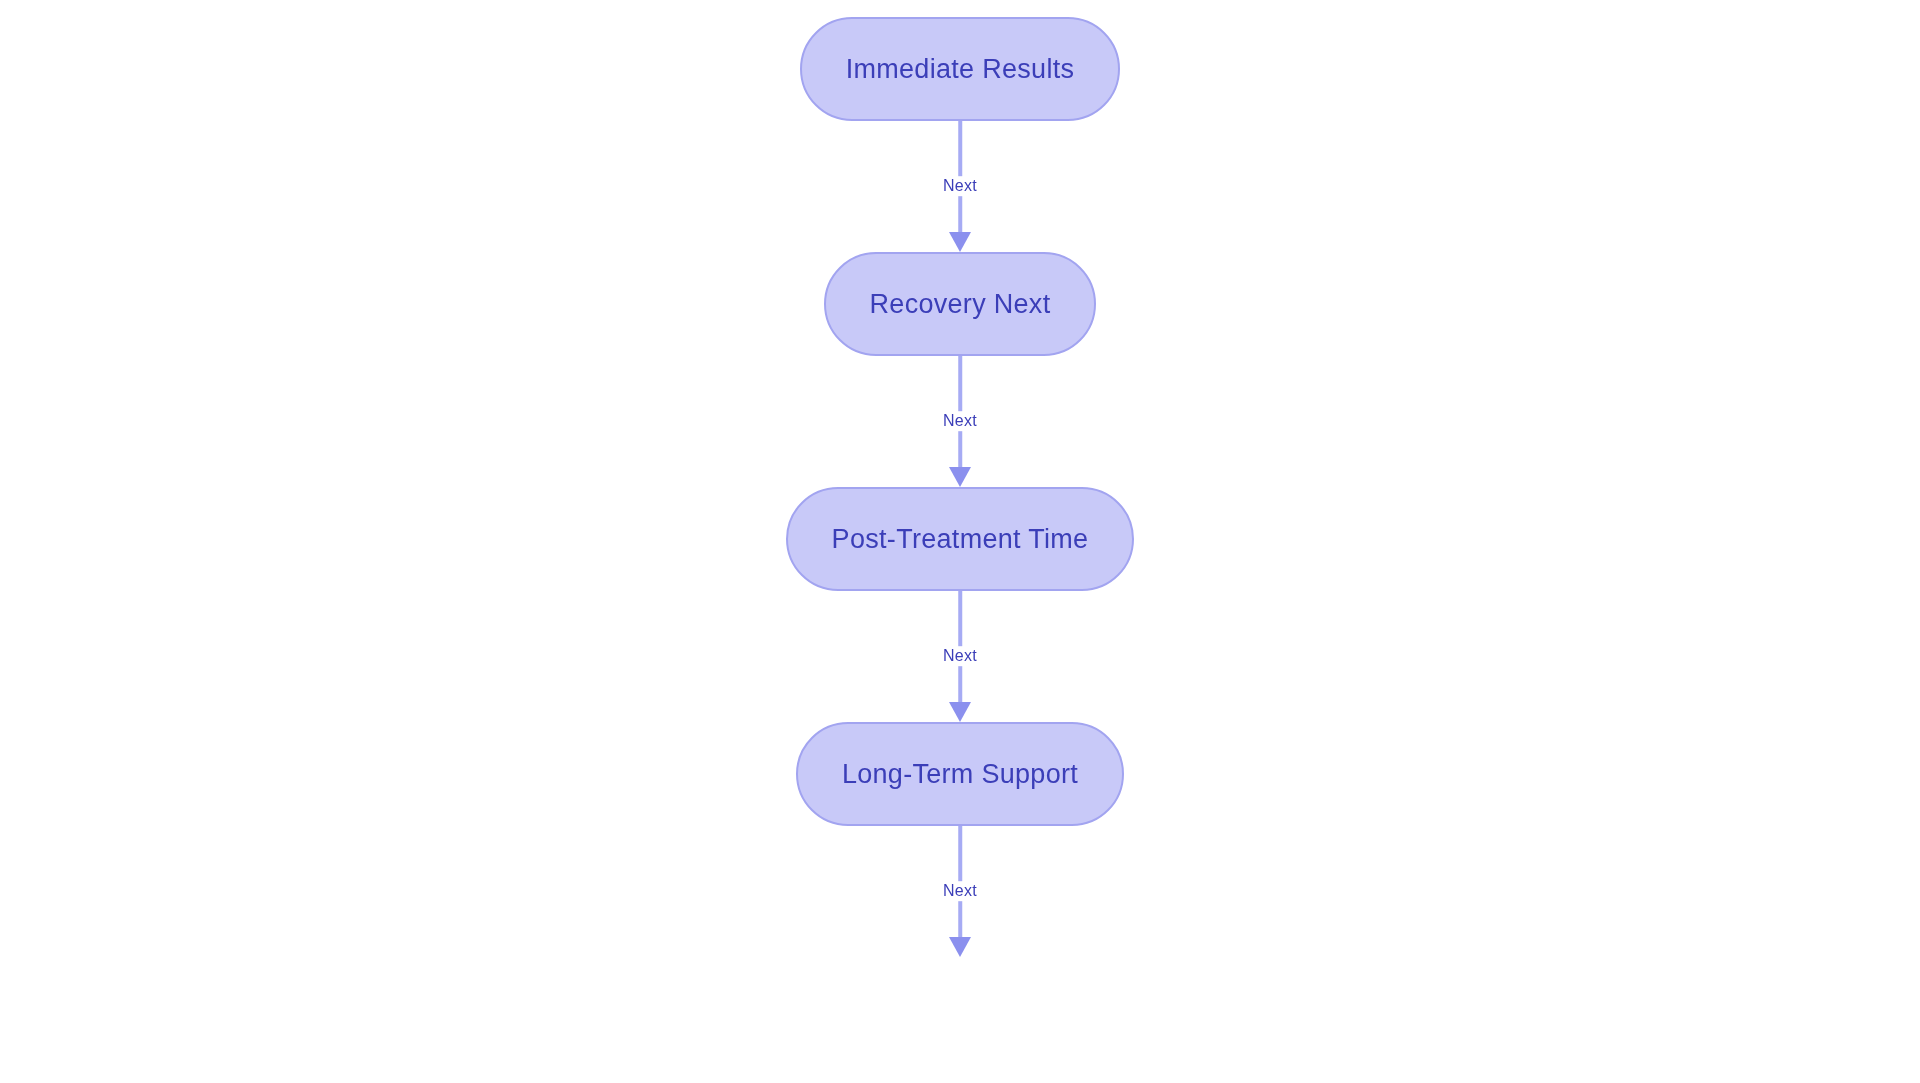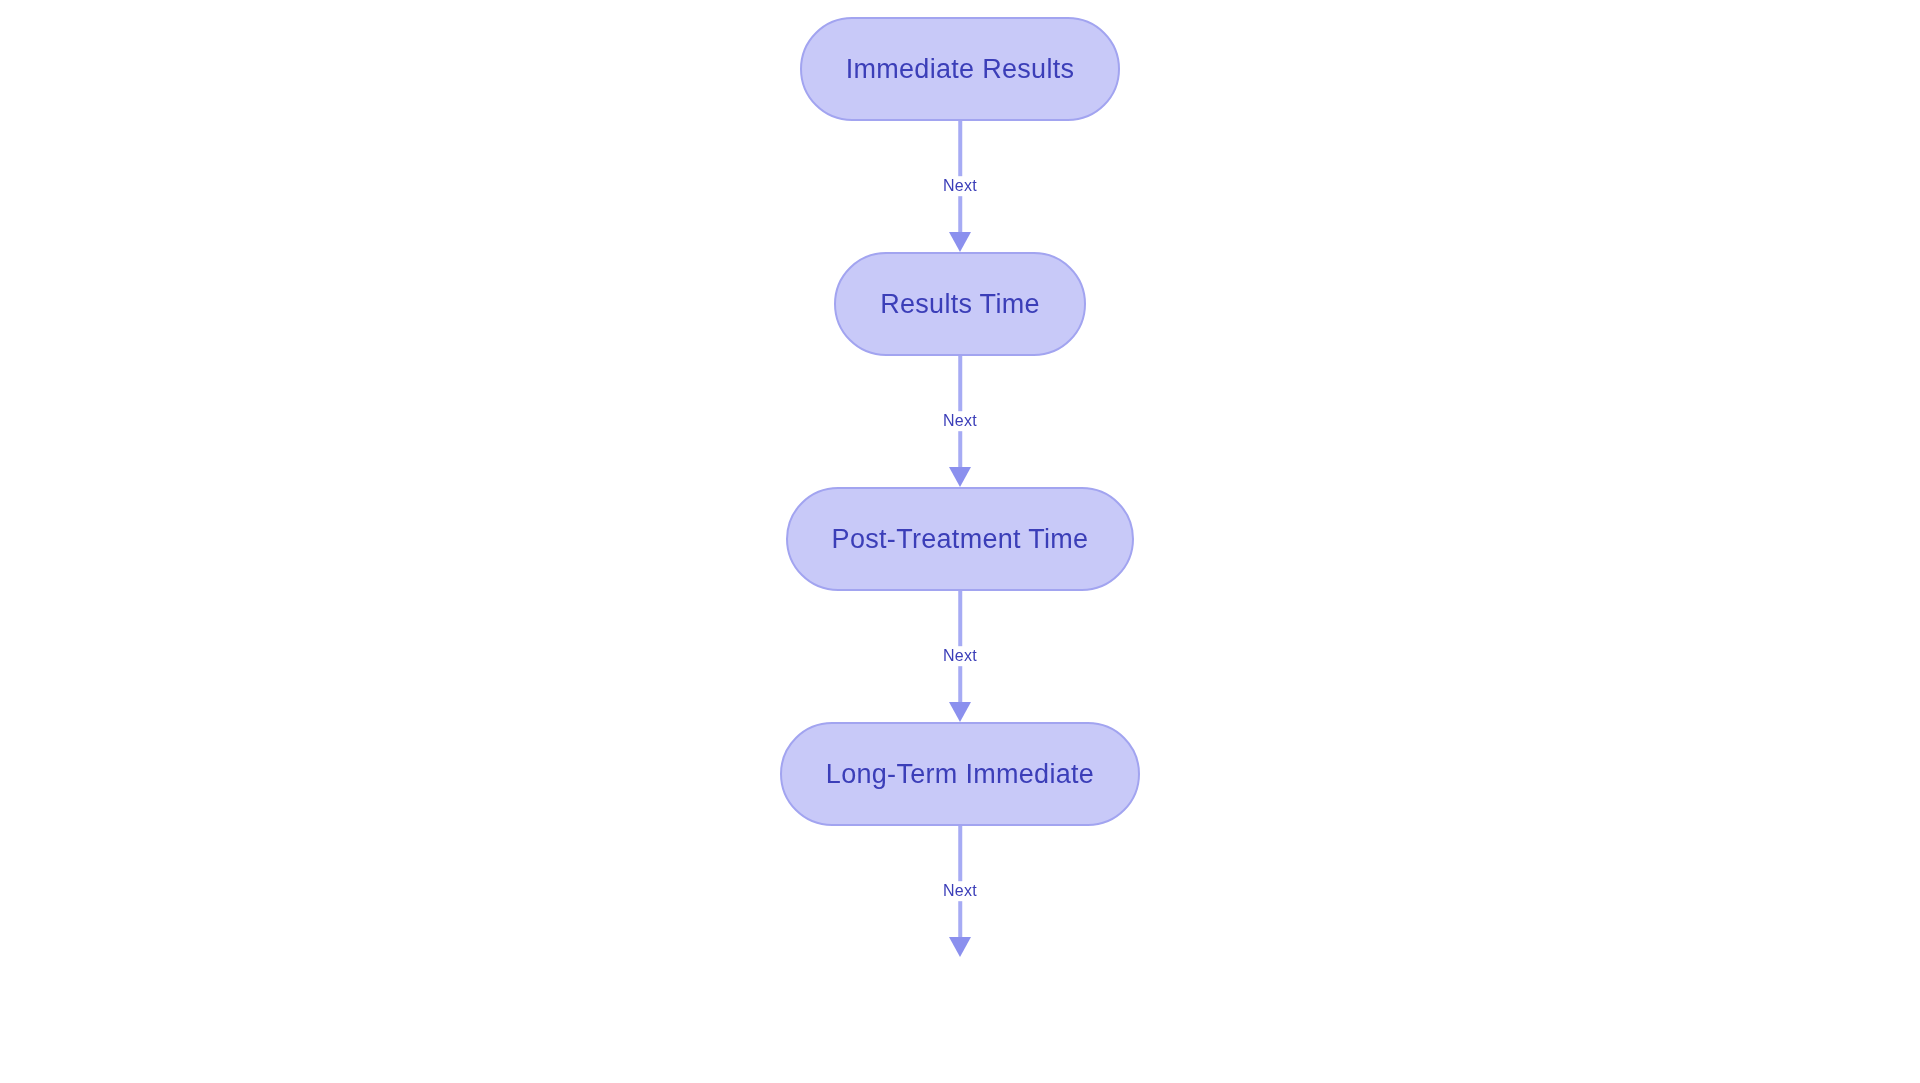--- a/index.html
+++ b/index.html
@@ -90,41 +90,41 @@
     <span class="node-label">Immediate Results</span>
   </div>
 
   <div class="edge">
     <div class="edge-line"></div>
     <div class="arrowhead"></div>
     <span class="edge-label">Next</span>
   </div>
 
   <div class="node">
-    <span class="node-label">Results Time</span>
+    <span class="node-label">Recovery Next</span>
   </div>
 
   <div class="edge">
     <div class="edge-line"></div>
     <div class="arrowhead"></div>
     <span class="edge-label">Next</span>
   </div>
 
   <div class="node">
     <span class="node-label">Post-Treatment Time</span>
   </div>
 
   <div class="edge">
     <div class="edge-line"></div>
     <div class="arrowhead"></div>
     <span class="edge-label">Next</span>
   </div>
 
   <div class="node">
-    <span class="node-label">Long-Term Immediate</span>
+    <span class="node-label">Long-Term Support</span>
   </div>
 
   <div class="edge">
     <div class="edge-line"></div>
     <div class="arrowhead"></div>
     <span class="edge-label">Next</span>
   </div>
 
 
 </div>

